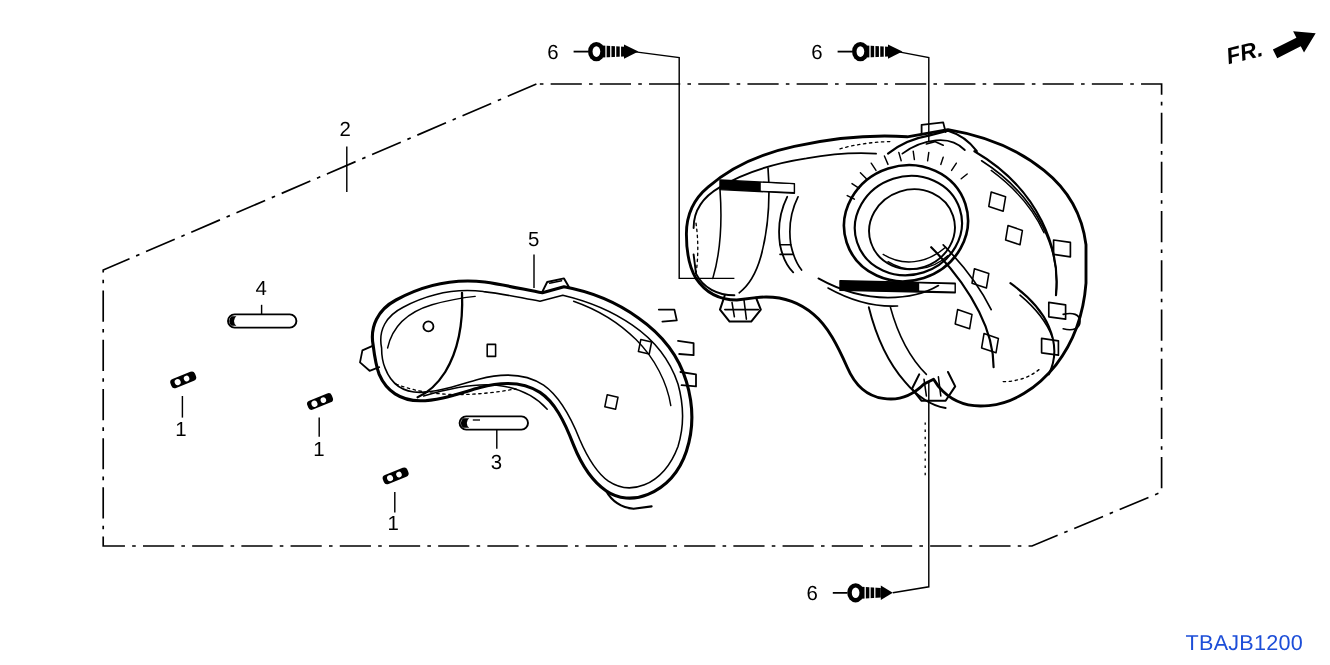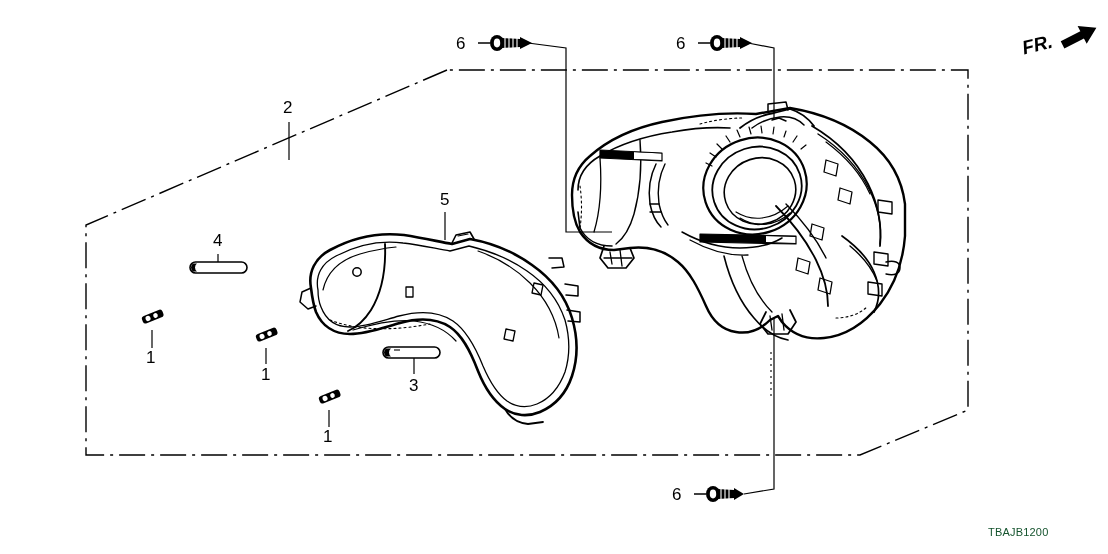--- a/index.html
+++ b/index.html
@@ -30,23 +30,23 @@
     font-size: 17px;
     font-weight: 400;
     color: #000000;
     line-height: 1;
     white-space: nowrap;
     user-select: none;
   }
   .partnum {
     position: absolute;
     font-family: "Liberation Sans", sans-serif;
-    font-size: 11px;
+    font-size: 18px;
     letter-spacing: 0.2px;
-    color: #14532d;
+    color: #1d4ed8;
     white-space: nowrap;
   }
   .fr-label {
     position: absolute;
     font-family: "Liberation Sans", sans-serif;
     font-size: 19px;
     font-weight: bold;
     font-style: italic;
     color: #000000;
     transform: rotate(-14deg);

